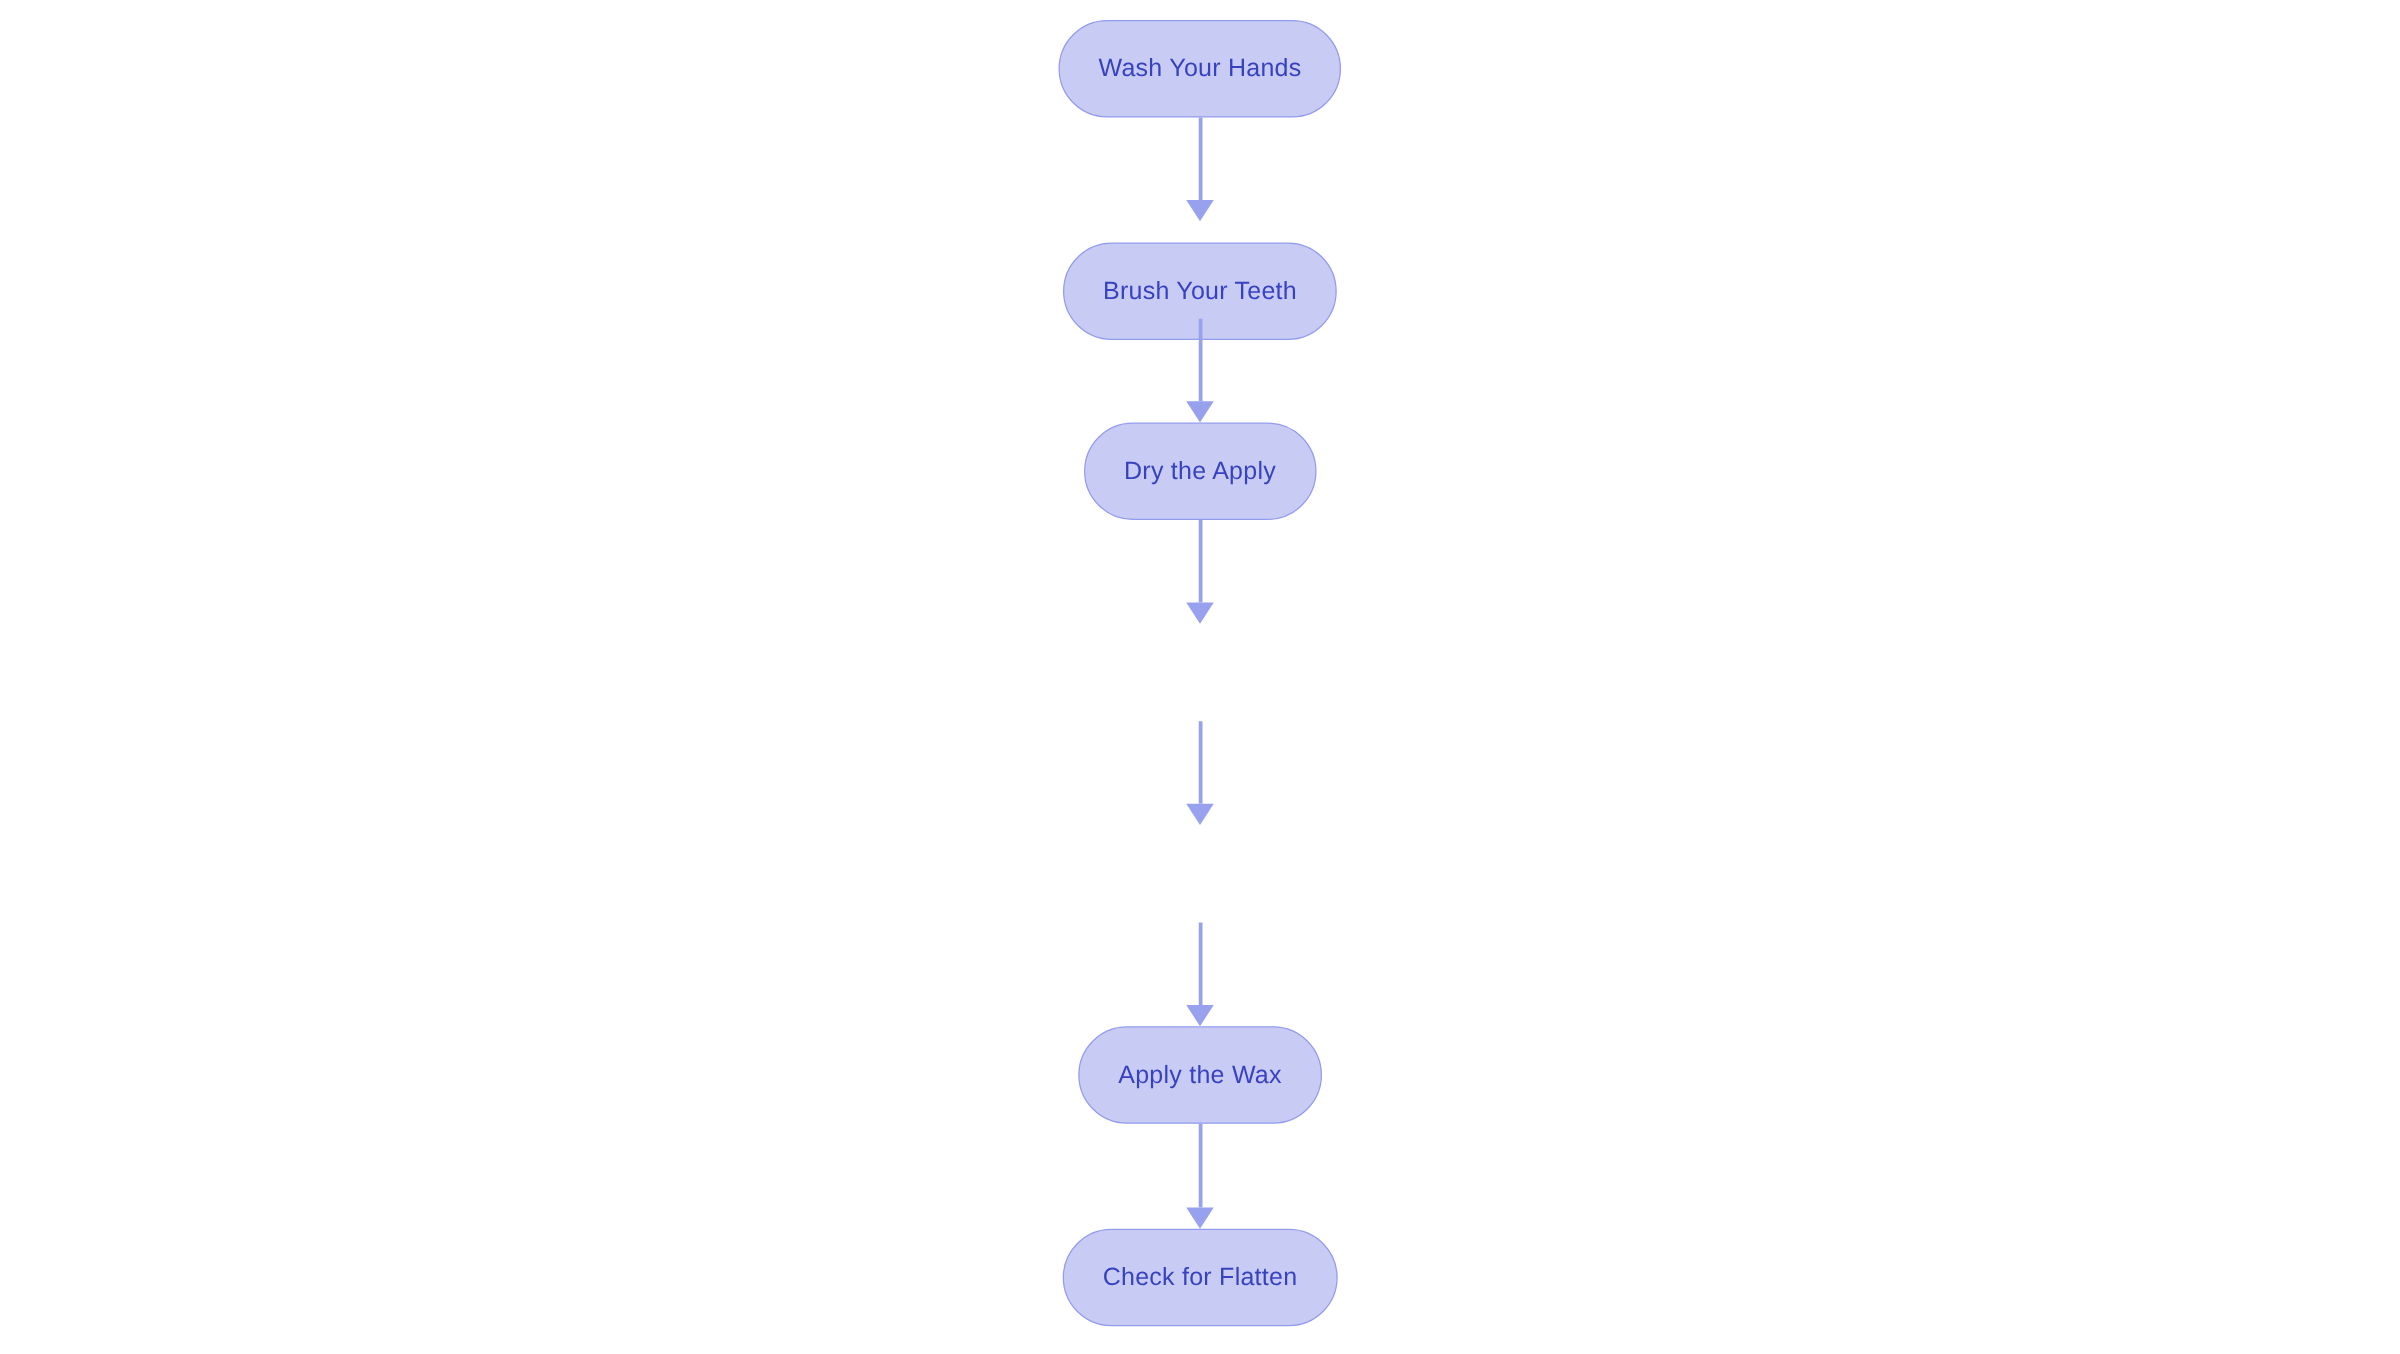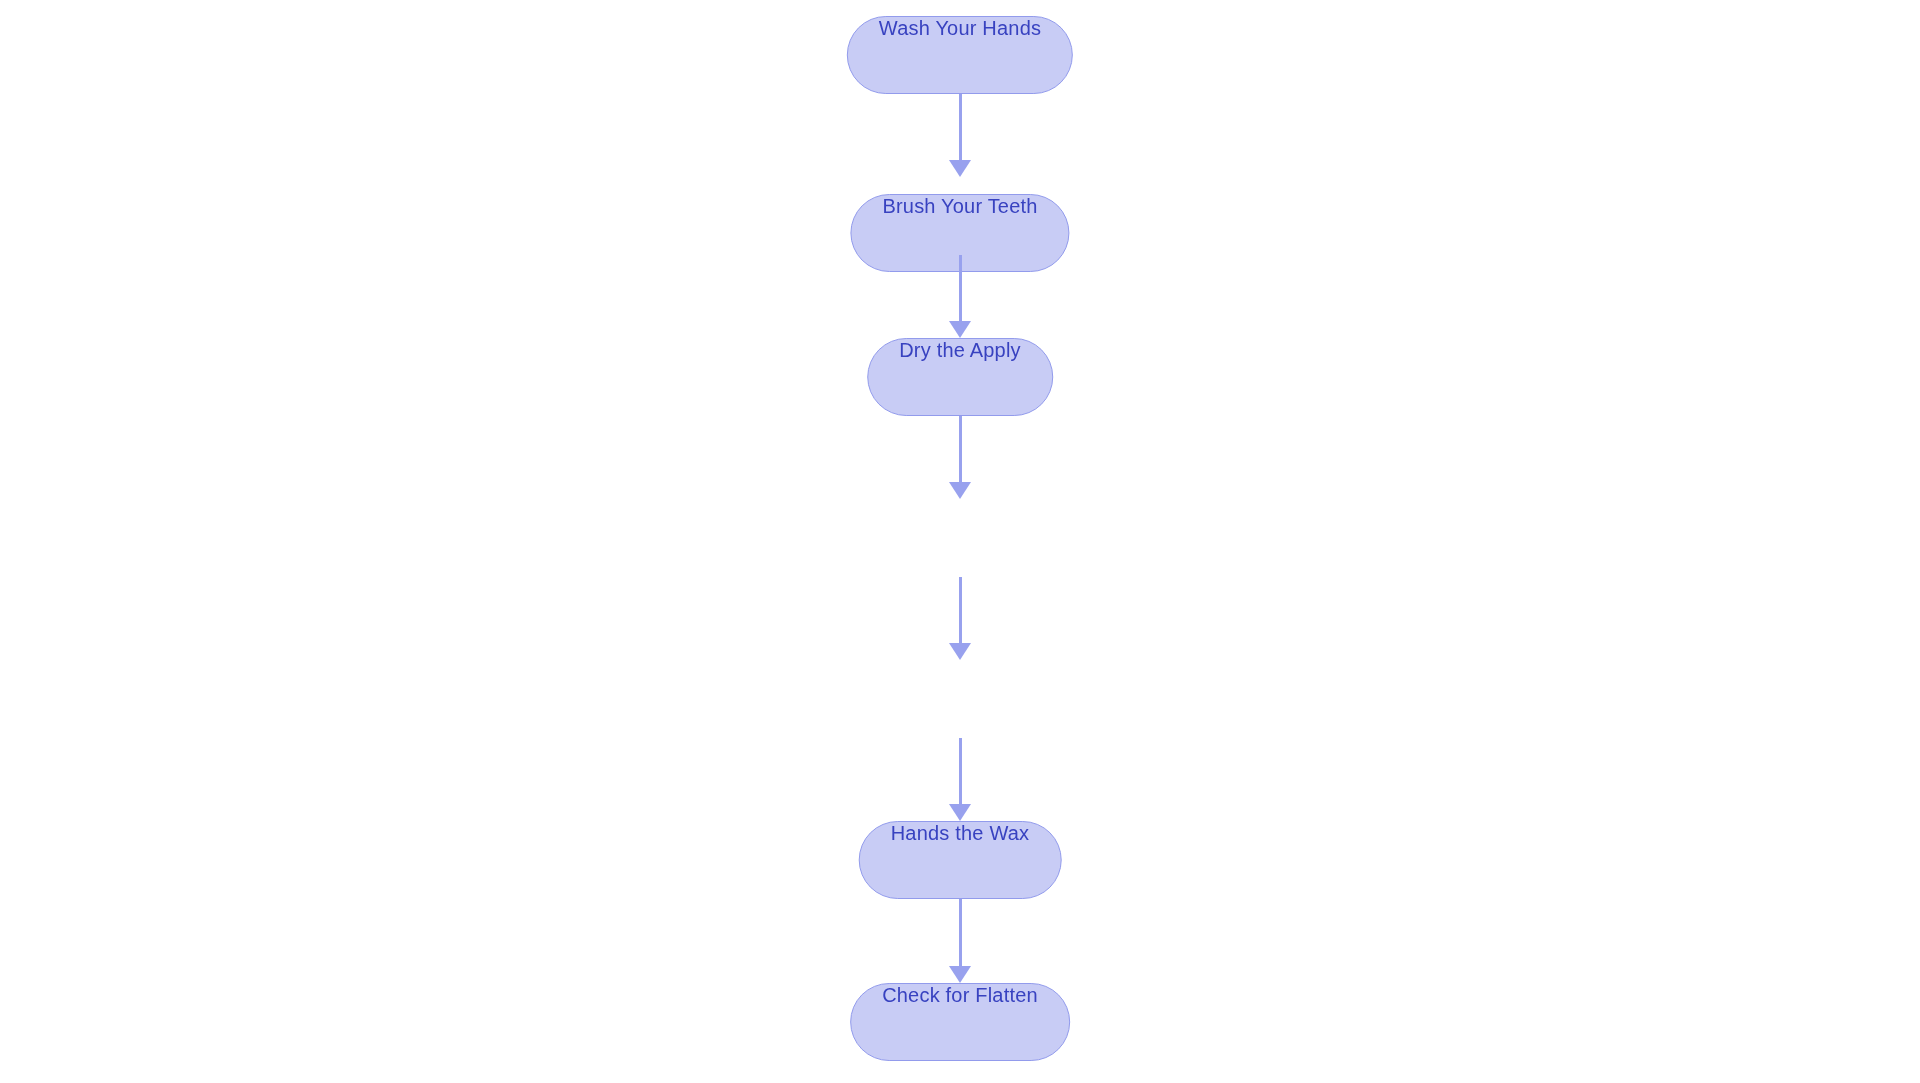--- a/index.html
+++ b/index.html
@@ -23,21 +23,21 @@
     width: 1920px;
     height: 1083px;
   }
   .node {
     position: absolute;
     left: 50%;
     transform: translateX(-50%);
     height: 78px;
     padding: 0 31px;
     display: flex;
-    align-items: flex-start;
+    align-items: center;
     justify-content: center;
     background: var(--node-fill);
     border: 1px solid var(--node-border);
     border-radius: 39px;
     white-space: nowrap;
   }
   .node span {
     color: var(--node-text);
     font-size: 20px;
     font-weight: 500;
@@ -97,21 +97,21 @@
     <div class="line"></div>
     <div class="head"></div>
   </div>
 
   <div class="arrow" style="top:738px;height:83px">
     <div class="line"></div>
     <div class="head"></div>
   </div>
 
   <div class="node" style="top:821px">
-    <span>Hands the Wax</span>
+    <span>Apply the Wax</span>
   </div>
   <div class="arrow" style="top:899px;height:84px">
     <div class="line"></div>
     <div class="head"></div>
   </div>
 
   <div class="node" style="top:983px">
     <span>Check for Flatten</span>
   </div>
 

